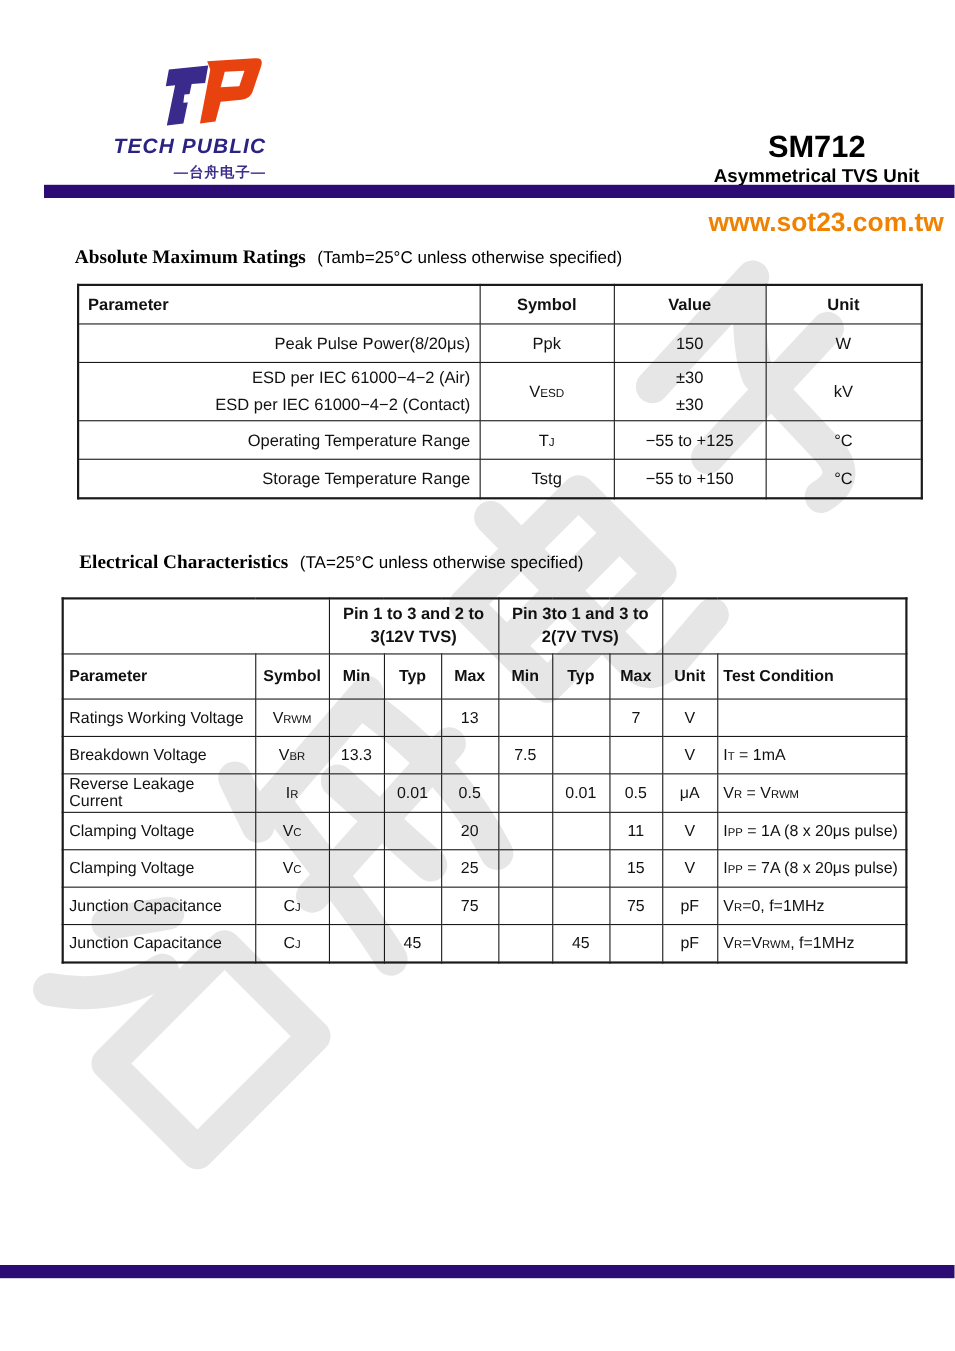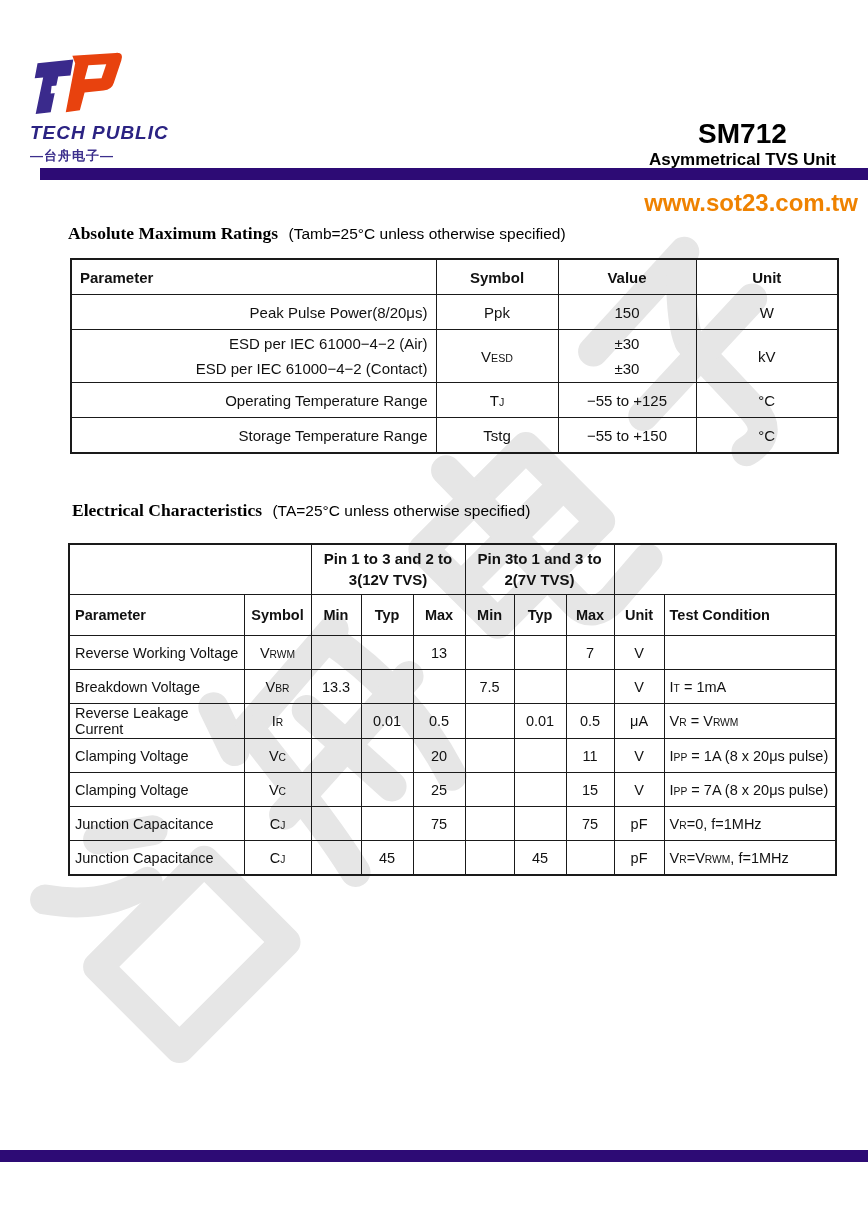--- a/index.html
+++ b/index.html
@@ -3,21 +3,21 @@
 <meta charset="utf-8">
 <style>
   html,body{margin:0;padding:0;background:#fff;}
   #page{position:relative;width:868px;height:1228px;background:#fff;overflow:hidden;
         font-family:"Liberation Sans",sans-serif;color:#111;}
   
   #wm{position:absolute;left:0;top:0;z-index:0;}
   #wm path,#wm rect{fill:none;stroke:#e6e6e6;stroke-width:30;stroke-linecap:round;stroke-linejoin:round;}
   
   .content{position:relative;z-index:1;}
-  #logo-block{position:absolute;left:30px;top:52px;width:212px;text-align:left;}
+  #logo-block{position:absolute;left:30px;top:52px;width:212px;text-align:right;}
   #brand-name{font-size:19px;font-weight:bold;font-style:italic;letter-spacing:1px;color:#2b2383;margin-top:2px;}
   #brand-cn{font-size:13px;font-weight:bold;color:#3c2f8c;margin-top:3px;letter-spacing:1px;}
   #title-block{position:absolute;right:32px;top:118px;text-align:center;line-height:1.15;}
   #part-number{font-size:28px;font-weight:bold;color:#000;}
   #part-subtitle{font-size:17px;font-weight:bold;color:#000;}
   #top-bar{position:absolute;left:40px;right:0;top:168px;height:12px;}
   #website{position:absolute;right:10px;top:189px;font-size:24px;font-weight:bold;}
   
   .sec-heading{position:absolute;white-space:nowrap;}
   .sec-title{font-family:"Liberation Serif",serif;font-weight:bold;font-size:17.5px;color:#000;}
@@ -27,21 +27,21 @@
   
   table{border-collapse:collapse;table-layout:fixed;background:transparent;}
   td,th{border:1px solid #1a1a1a;background:transparent;font-family:"Liberation Sans",sans-serif;
         color:#111;overflow:hidden;}
   #amr-table{position:absolute;left:70px;top:258px;width:767px;border:2px solid #1a1a1a;}
   #amr-table td,#amr-table th{font-size:15px;height:32px;padding:1px 8px;text-align:center;vertical-align:middle;}
   #amr-table th{font-weight:bold;}
   #amr-table .c-param{text-align:right;}
   #amr-table th.c-param{text-align:left;}
   #amr-table .multiline div{line-height:25px;}
-  #ec-table{position:absolute;left:68px;top:543px;width:767px;border:2px solid #1a1a1a;padding-left:24px;}
+  #ec-table{position:absolute;left:56px;top:543px;width:767px;border:2px solid #1a1a1a;padding-left:24px;}
   #ec-table td,#ec-table th{font-size:14.5px;height:31px;padding:1px 5px;text-align:center;vertical-align:middle;}
   #ec-table th{font-weight:bold;}
   #ec-table .c-param,#ec-table th.c-param,#ec-table .c-test,#ec-table th.c-test{text-align:left;}
   #ec-table tr.group-row th{height:47px;font-size:15px;line-height:1.35;}
   #ec-table tr.head-row th{height:38px;}
   .sub{font-size:71%;}
 </style>
 </head>
 <body>
 
@@ -194,21 +194,21 @@
             <th>Max</th>
             <th>Min</th>
             <th>Typ</th>
             <th>Max</th>
             <th>Unit</th>
             <th class="c-test">Test Condition</th>
           </tr>
       </thead>
       <tbody id="ec-body">
           <tr>
-            <td class="c-param">Reverse Working Voltage</td>
+            <td class="c-param">Ratings Working Voltage</td>
             <td><span>V</span><span class="sub">RWM</span></td>
             <td></td>
             <td></td>
             <td>13</td>
             <td></td>
             <td></td>
             <td>7</td>
             <td>V</td>
             <td class="c-test"></td>
           </tr>

